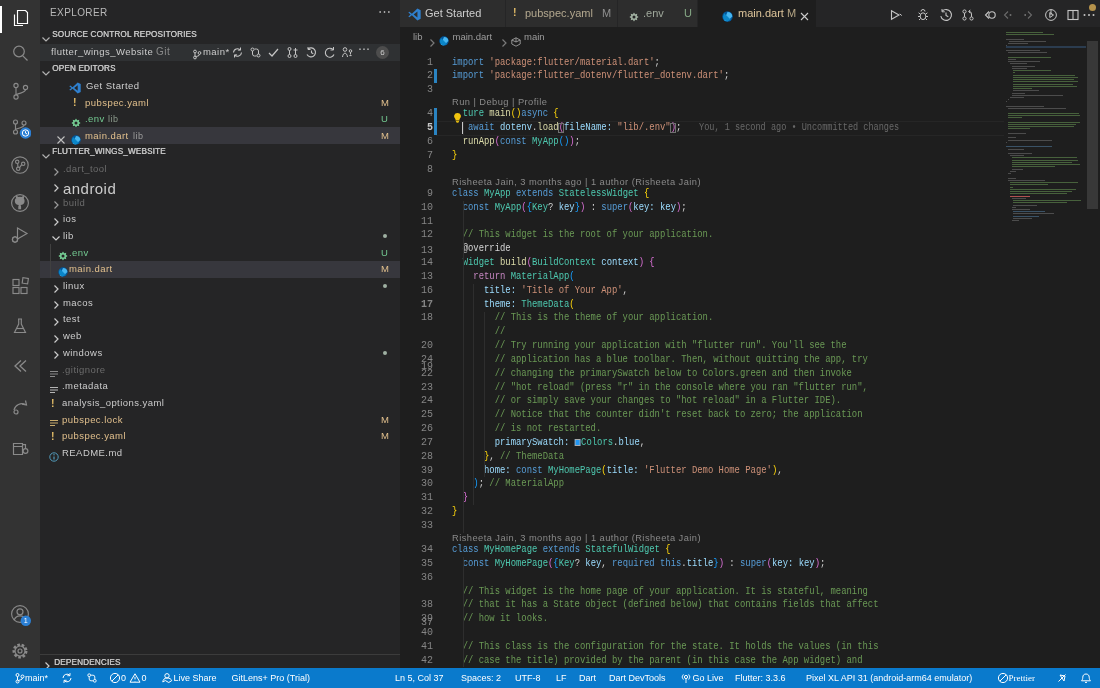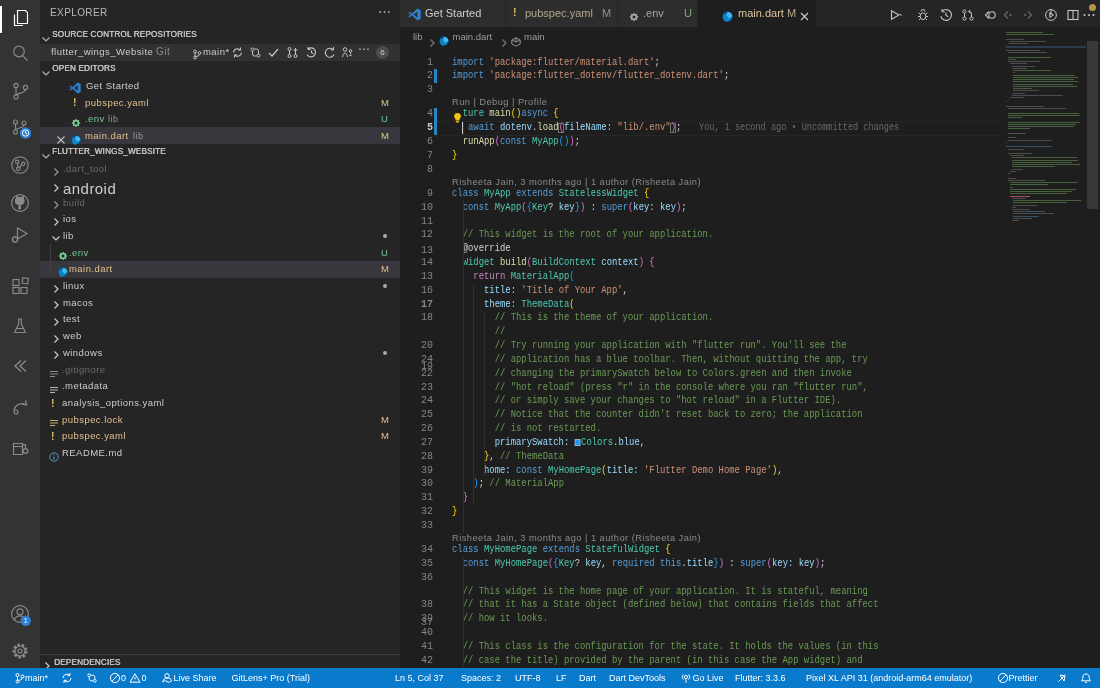--- a/index.html
+++ b/index.html
@@ -681,21 +681,21 @@
         </svg></div>
       <div class="sit" style="left:692.5px;">Go Live</div>
       <div class="sit" style="left:735px;">Flutter: 3.3.6</div>
       <div class="sit" style="left:806px;">Pixel XL API 31 (android-arm64 emulator)</div>
       <div class="abs" style="left:996.5px;top:4px;"><svg width="12" height="12" viewBox="0 0 12 12">
           <g fill="none" stroke="#ffffff" stroke-width="1">
             <circle cx="6" cy="6" r="4.6"></circle>
             <path d="M2.8 9.2 L9.2 2.8"></path>
           </g>
         </svg></div>
-      <div class="sit" style="left:1008.5px;">Prettier</div>
+      <div class="sit" style="left:1008.5px;font-family:Liberation Serif, serif;">Prettier</div>
       <div class="abs" style="left:1056px;top:4px;"><svg width="12" height="12" viewBox="0 0 12 12">
           <g fill="none" stroke="#ffffff" stroke-width="1">
             <path d="M2.5 9.5 L9.5 2.5 M4 3 l5 1 -1 5 z"></path>
           </g>
         </svg></div>
       <div class="abs" style="left:1079.5px;top:4px;"><svg width="12" height="12" viewBox="0 0 12 12">
           <g fill="none" stroke="#ffffff" stroke-width="1">
             <path d="M6 2 c-2 0 -3.2 1.3 -3.2 3.2 0 2.2 -0.8 3 -1.3 3.6 h9 c-0.5 -0.6 -1.3 -1.4 -1.3 -3.6 0 -1.9 -1.2 -3.2 -3.2 -3.2 z M5 10 a1.2 1.2 0 0 0 2 0"></path>
           </g>
         </svg></div>

